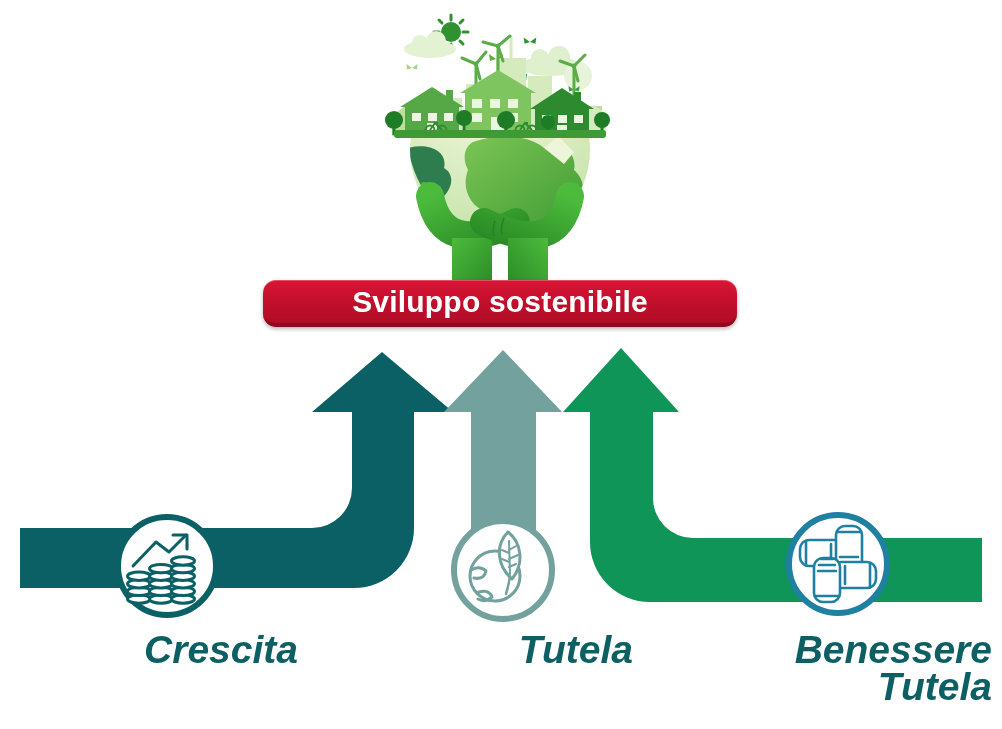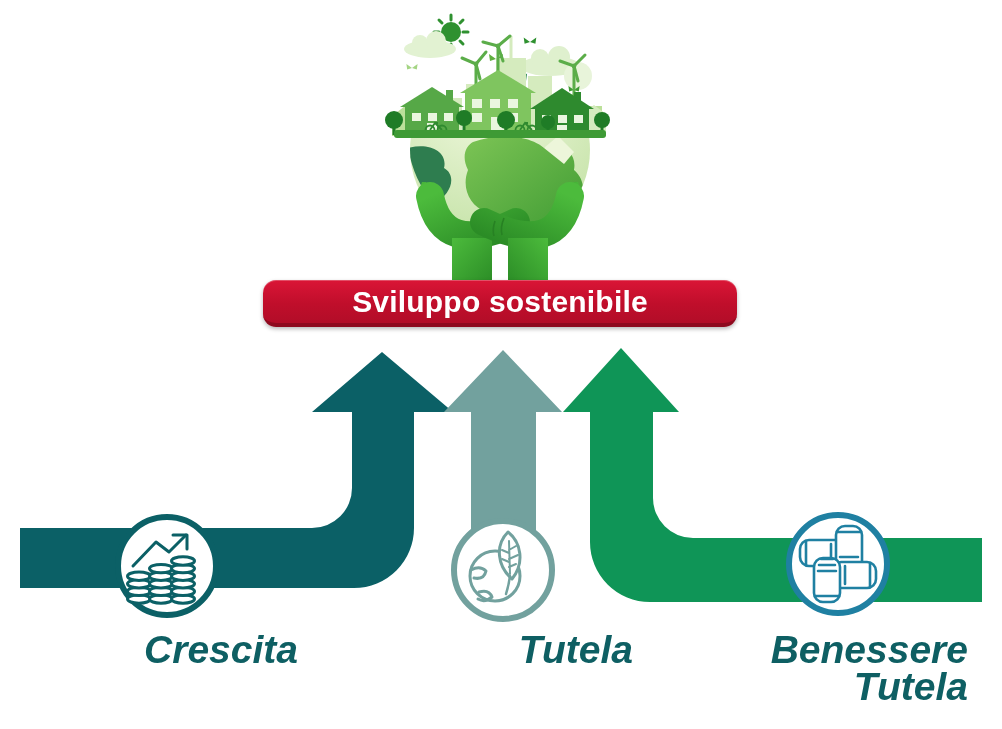--- a/index.html
+++ b/index.html
@@ -15,21 +15,21 @@
           box-shadow:0 2px 4px rgba(0,0,0,.28), inset 0 1px 0 rgba(255,255,255,.25);
           display:flex;align-items:center;justify-content:center;}
   #banner .banner-text{color:#ffffff;font-size:30px;font-weight:bold;letter-spacing:.2px;}
 
   #arrows{position:absolute;left:0;top:0;width:1002px;height:729px;z-index:3;}
 
   .pillar-label{position:absolute;top:631px;width:260px;text-align:right;z-index:4;
                 color:#0E5F63;font-weight:bold;font-size:39px;line-height:37px;font-style:italic;}
   #label-economic{left:38px;}
   #label-environment{left:373px;}
-  #label-social{left:708px;}
+  #label-social{left:732px;}
 </style>
 </head>
 <body>
 
 <div id="stage">
 
   <svg id="illustration" viewBox="0 0 244 282">
     <defs>
       <linearGradient id="gHand" x1="0" y1="0" x2="1" y2="1">
         <stop offset="0" stop-color="#4CBB3C"></stop>

